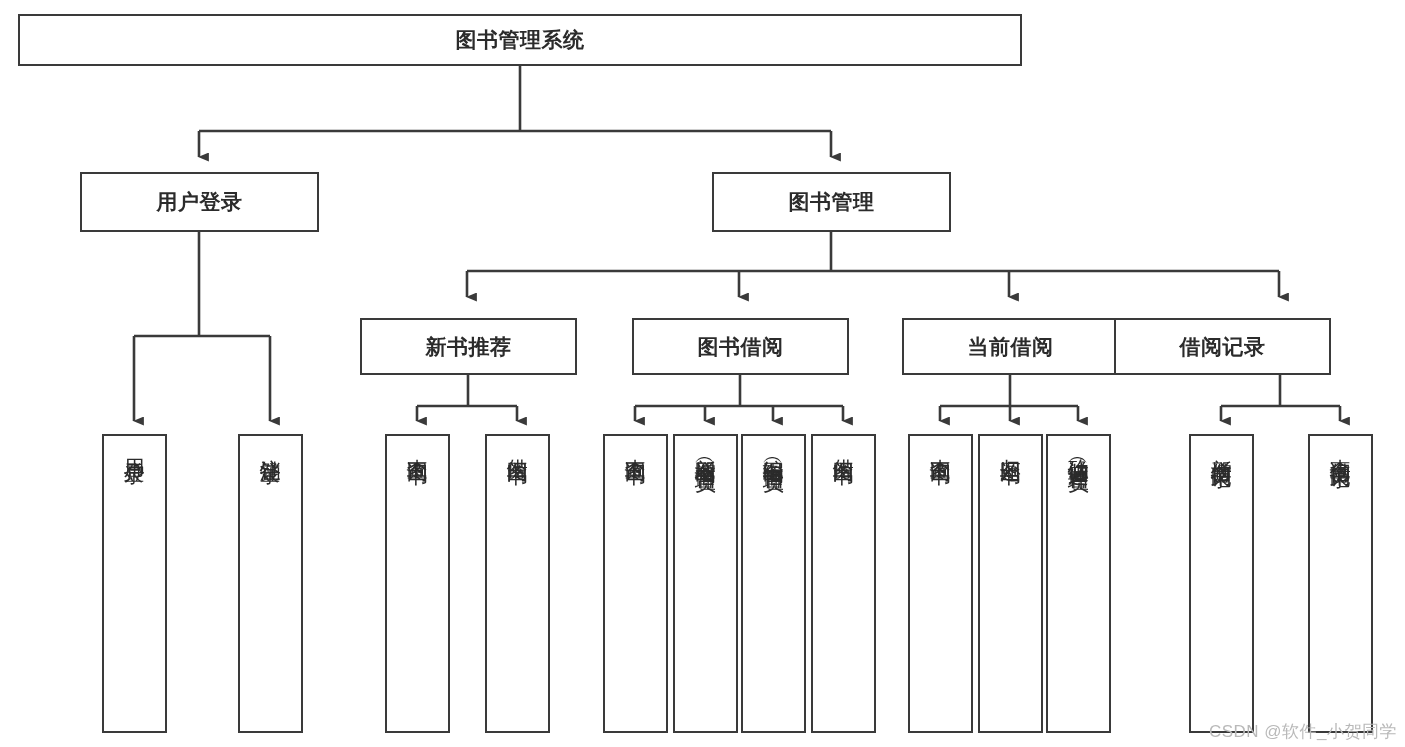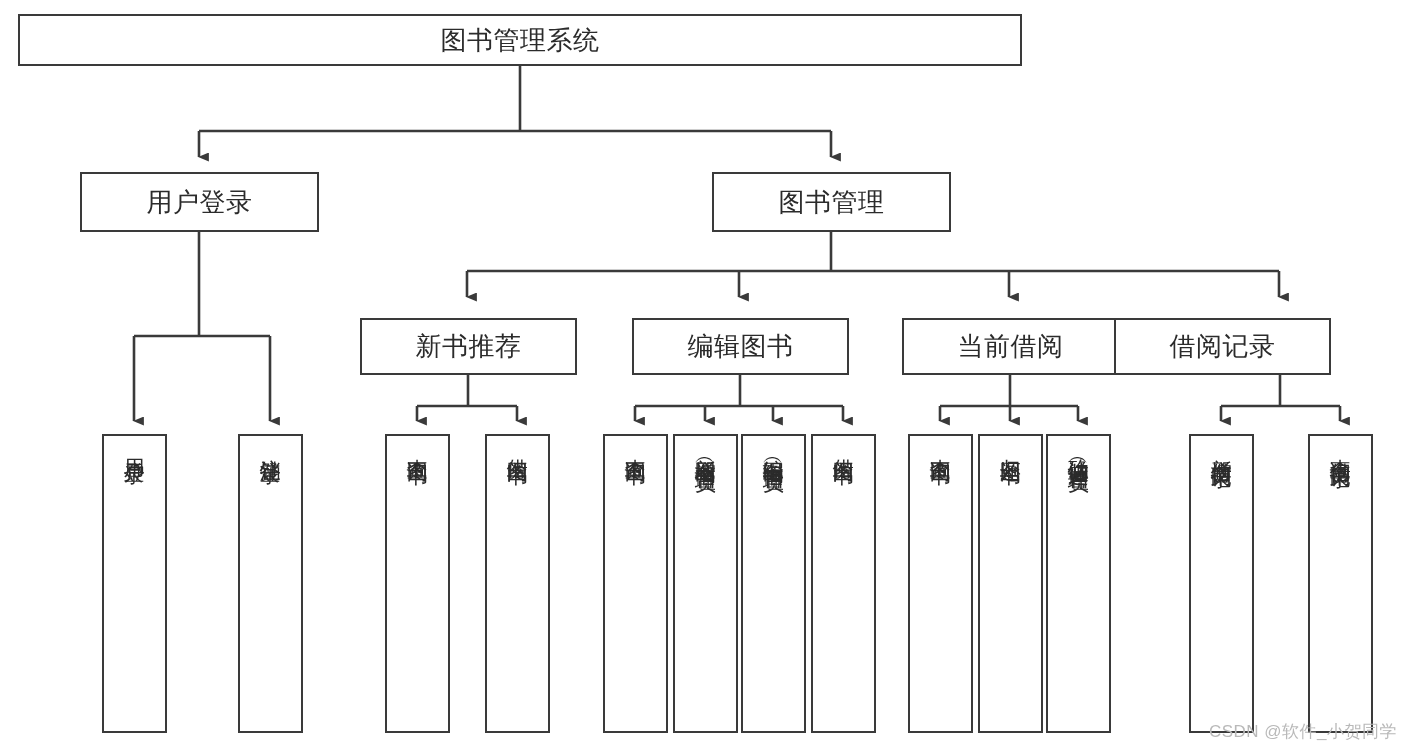--- a/index.html
+++ b/index.html
@@ -29,22 +29,23 @@
     position: absolute;
     box-sizing: border-box;
     background: #ffffff;
     border: 2px solid #3a3a3a;
     display: flex;
     align-items: center;
     justify-content: center;
     color: #2b2b2b;
   }
   .node.horiz {
-    font-size: 26px;
+    font-size: 21px;
     letter-spacing: 0.5px;
+    font-weight: bold;
   }
   .node.vert {
     align-items: flex-start;
     justify-content: center;
     padding-top: 6px;
   }
   .node.vert .vlabel {
     writing-mode: vertical-rl;
     text-orientation: upright;
     font-size: 21px;
@@ -128,21 +129,21 @@
     <span class="hlabel">用户登录</span>
   </div>
   <div class="node horiz" style="left:712px; top:172px; width:239px; height:60px;">
     <span class="hlabel">图书管理</span>
   </div>
 
   <div class="node horiz" style="left:360px; top:318px; width:217px; height:57px;text-align:right;">
     <span class="hlabel">新书推荐</span>
   </div>
   <div class="node horiz" style="left:632px; top:318px; width:217px; height:57px;">
-    <span class="hlabel">编辑图书</span>
+    <span class="hlabel">图书借阅</span>
   </div>
   <div class="node horiz" style="left:902px; top:318px; width:217px; height:57px;justify-content:center;">
     <span class="hlabel">当前借阅</span>
   </div>
   <div class="node horiz" style="left:1114px; top:318px; width:217px; height:57px;">
     <span class="hlabel">借阅记录</span>
   </div>
 
   <div class="node vert" style="left:102px; top:434px; width:65px; height:299px;">
     <span class="vlabel">用户登录</span>

